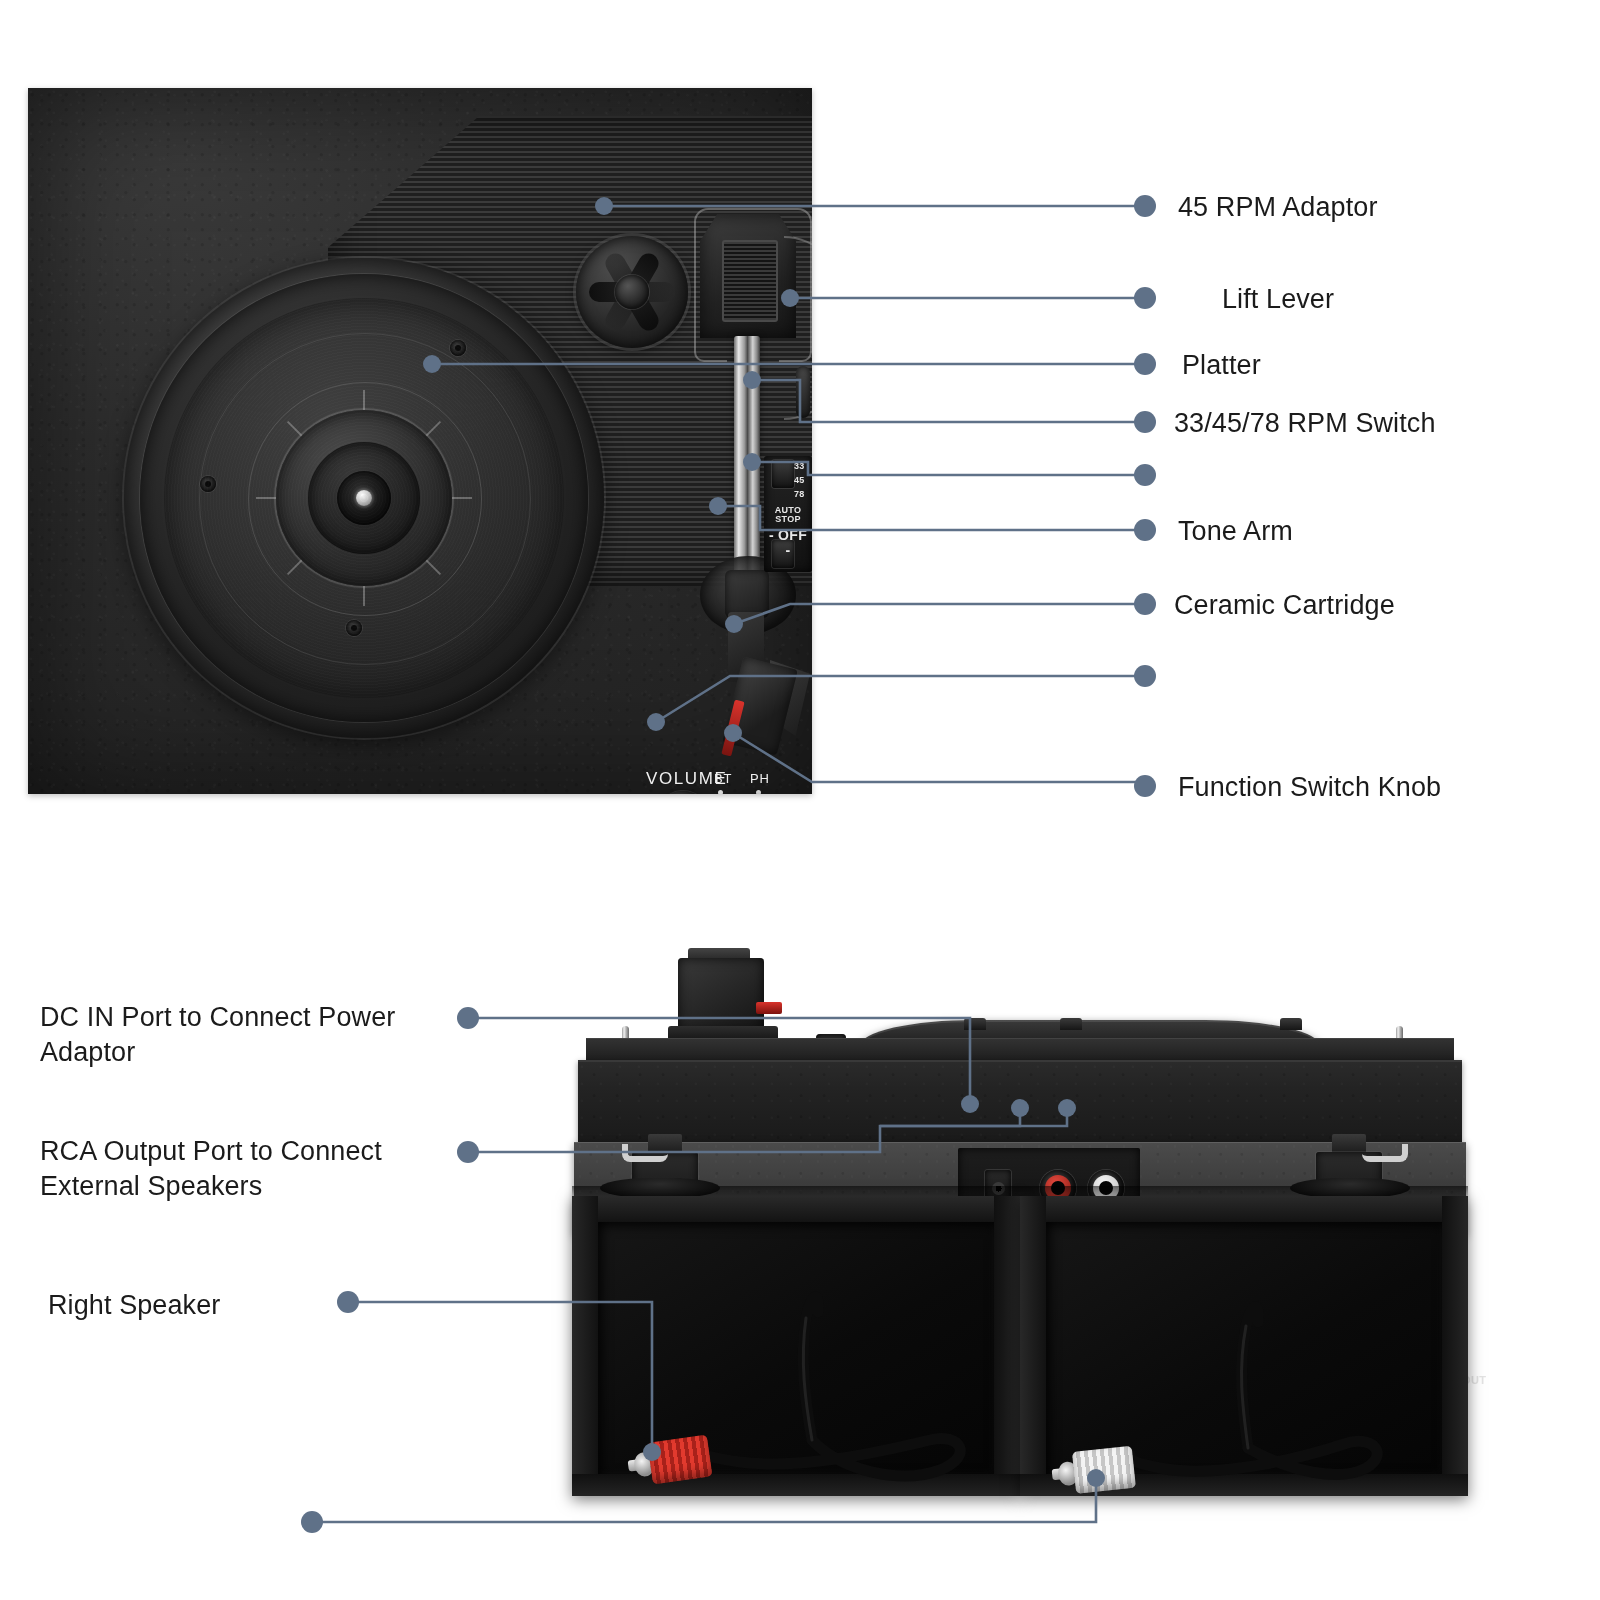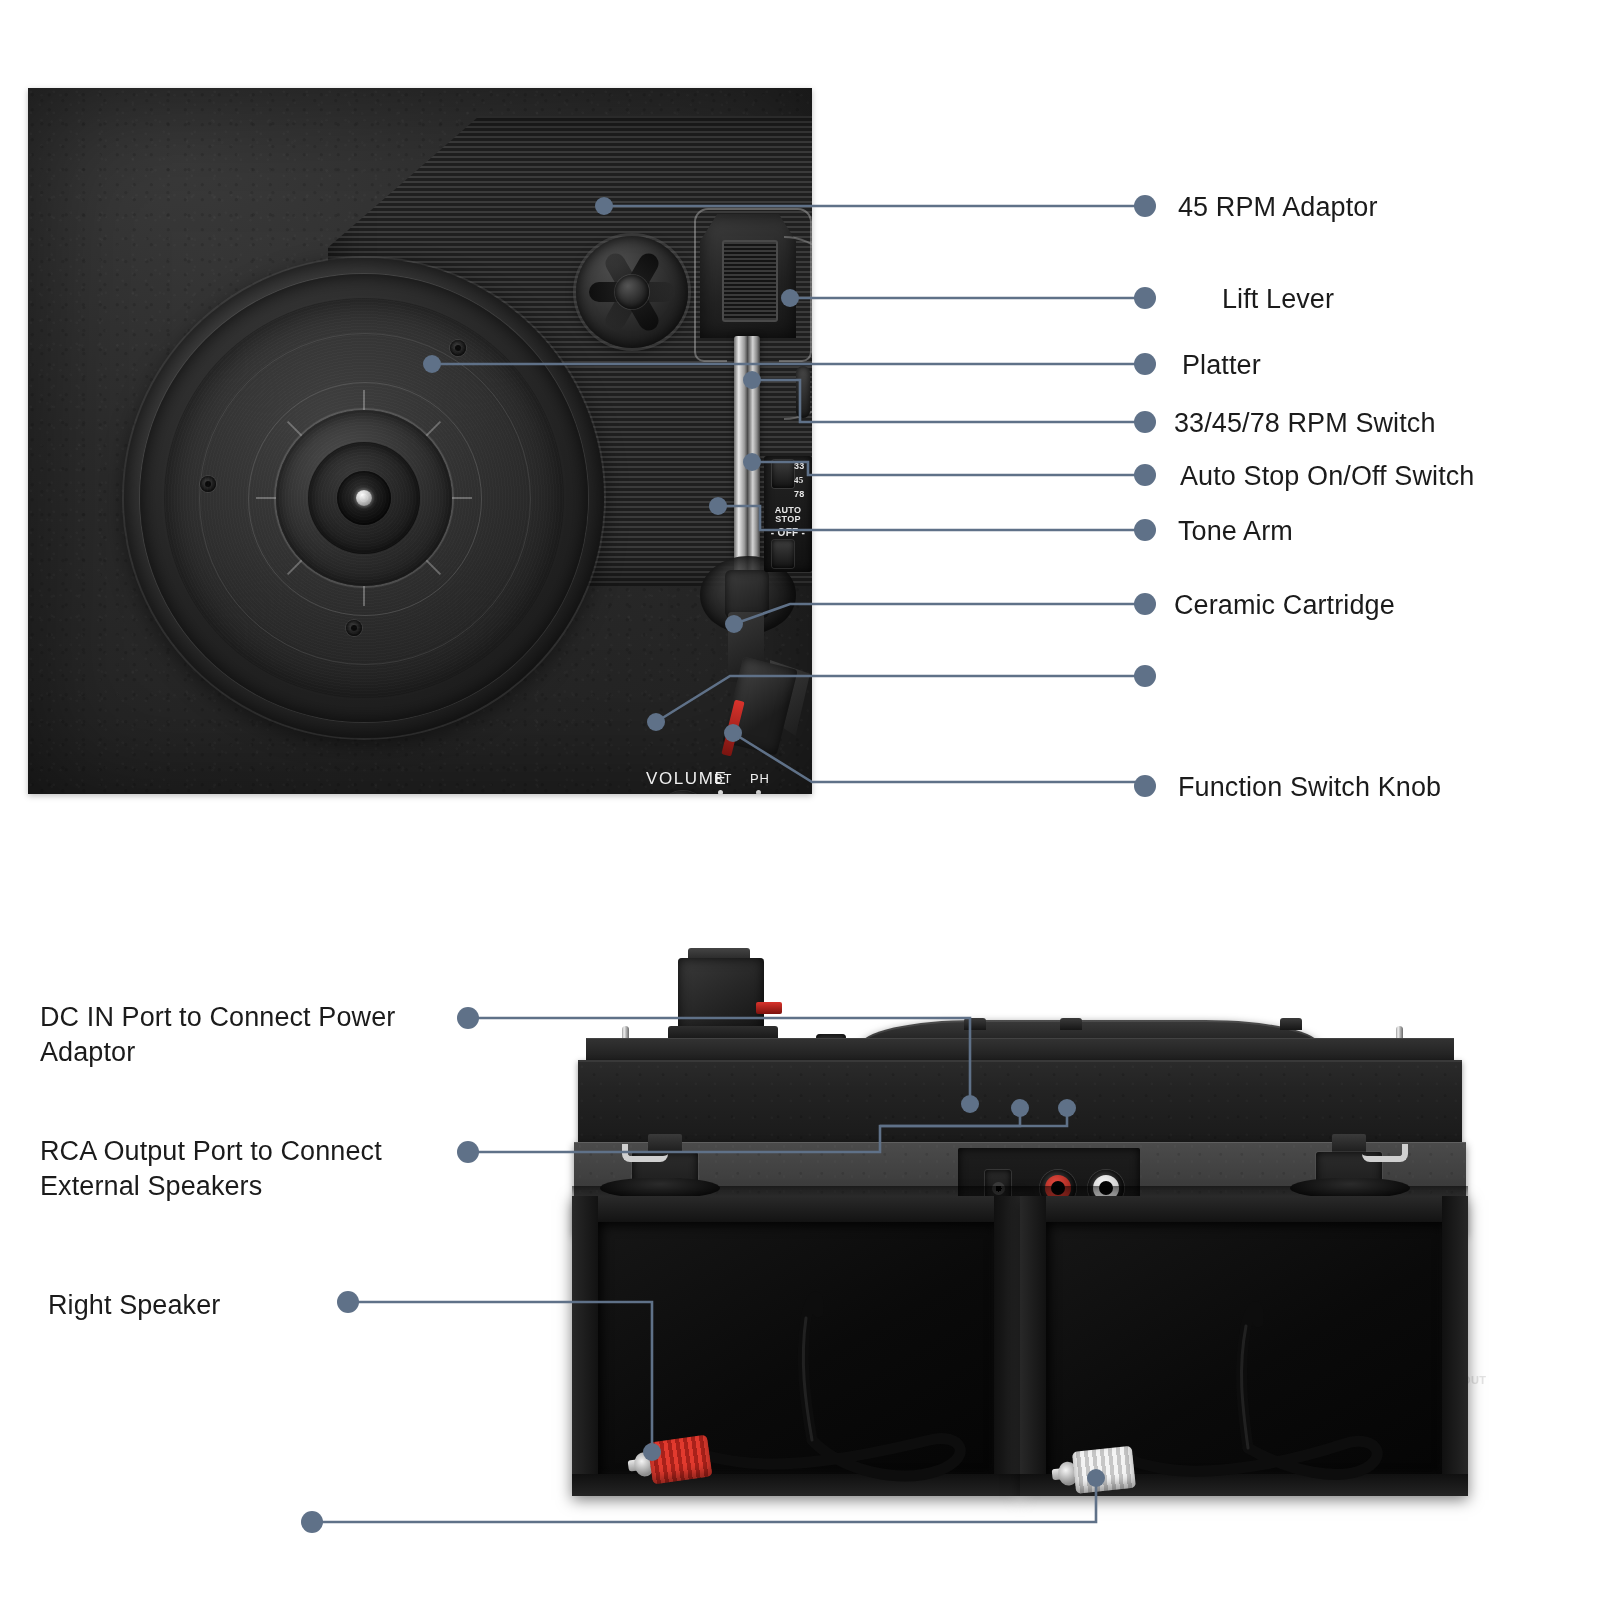--- a/index.html
+++ b/index.html
@@ -214,24 +214,24 @@
   }
   .sw-slider{
     position:absolute;width:22px;height:28px;left:744px;border-radius:3px;
     background:linear-gradient(180deg,#3f3f3f,#141414);
     box-shadow:inset 0 0 5px rgba(0,0,0,.9),0 0 0 1px rgba(150,150,150,.22);
   }
   .sw-slider.top{top:372px;}
   .sw-slider.bot{top:452px;}
   .sw-txt{position:absolute;color:#e8e8e8;font-size:9px;font-weight:bold;letter-spacing:.3px;line-height:1.05;}
   .sw-txt.l33{left:766px;top:374px;}
-  .sw-txt.l45{left:766px;top:388px;font-family:Liberation Serif, serif;}
+  .sw-txt.l45{left:766px;top:388px;}
   .sw-txt.l78{left:766px;top:402px;}
   .sw-txt.lauto{left:739px;top:418px;text-align:center;width:42px;font-size:9px;}
-  .sw-txt.loff{left:739px;top:440px;text-align:center;width:42px;font-size:10px;}
+  .sw-txt.loff{left:739px;top:440px;text-align:center;width:42px;font-size:14px;}
 
   
   .lbl-volume{position:absolute;left:618px;top:681px;color:#f0f0f0;font-size:17px;letter-spacing:1.6px;}
   .lbl-bt{position:absolute;left:686px;top:683px;color:#f0f0f0;font-size:13px;letter-spacing:.8px;}
   .lbl-ph{position:absolute;left:722px;top:683px;color:#f0f0f0;font-size:13px;letter-spacing:.8px;}
   .led{position:absolute;width:5px;height:5px;border-radius:50%;background:#d7d7d7;}
   .led.bt{left:690px;top:702px;} .led.ph{left:728px;top:702px;}
   .knob{
     position:absolute;width:52px;height:52px;border-radius:50%;
     background:radial-gradient(circle at 36% 28%,#5b5b5b,#2a2a2a 55%,#0d0d0d 100%);
@@ -602,21 +602,20 @@
 
     <path class="lead" d="M312,1522 L1096,1522 L1096,1478"></path>
     <circle class="dot" cx="312" cy="1522" r="11"></circle>
       <circle class="dot" cx="1096" cy="1478" r="9"></circle>
   </svg>
 
   <div class="callout right" style="left:1178px;top:190px;">45 RPM Adaptor</div>
   <div class="callout right" style="left:1190px;top:282px;margin-left:32px;">Lift Lever</div>
   <div class="callout right" style="left:1182px;top:348px;">Platter</div>
   <div class="callout right" style="left:1174px;top:406px;">33/45/78 RPM Switch</div>
-  <div class="callout right" style="left:1180px;top:459px;">Auto Stop On/Off Switch</div>
   <div class="callout right" style="left:1178px;top:514px;">Tone Arm</div>
   <div class="callout right" style="left:1174px;top:588px;">Ceramic Cartridge</div>
   <div class="callout right" style="left:1178px;top:770px;">Function Switch Knob</div>
 
   <div class="callout leftside" style="left:40px;top:1134px;width:400px;">RCA Output Port to Connect
 External Speakers</div>
   <div class="callout leftside" style="left:40px;top:1000px;width:400px;">DC IN Port to Connect Power
 Adaptor</div>
   <div class="callout leftside" style="left:48px;top:1288px;width:300px;">Right Speaker</div>
 

